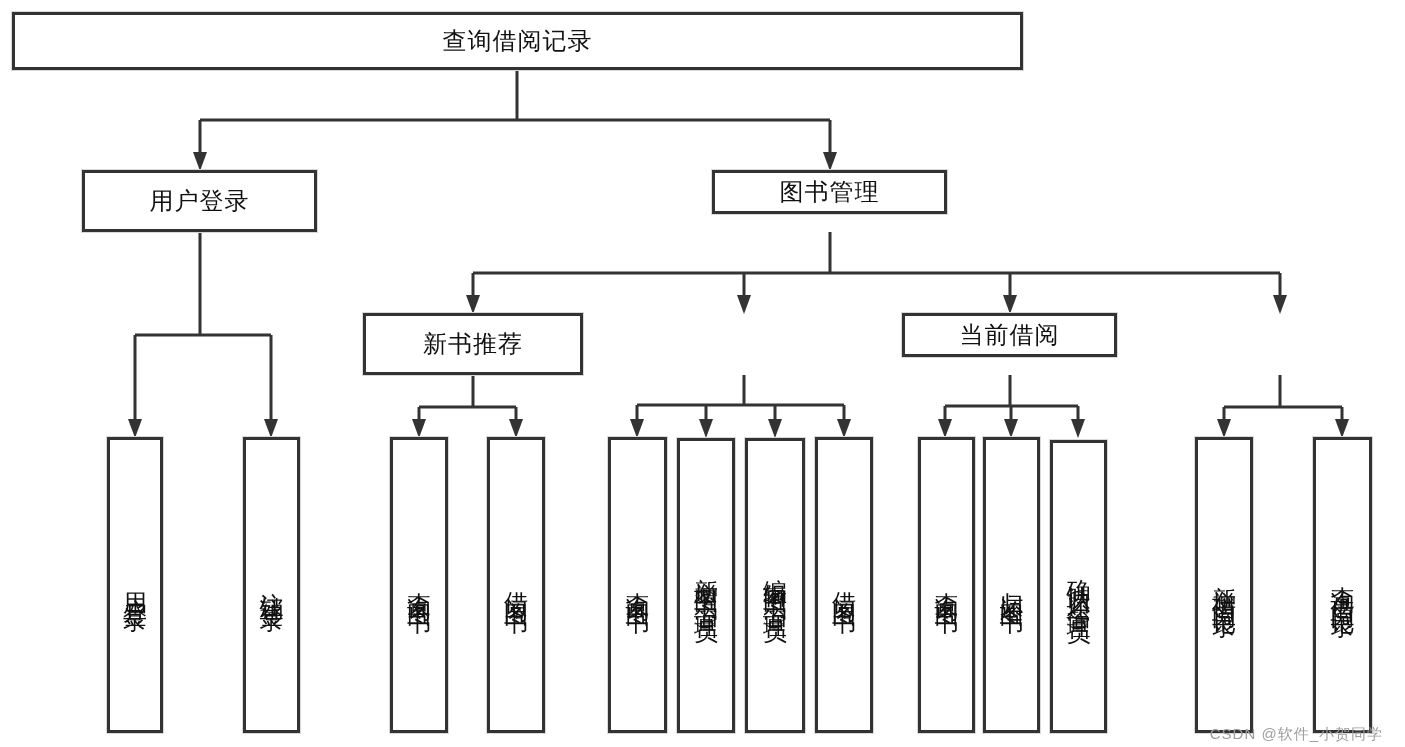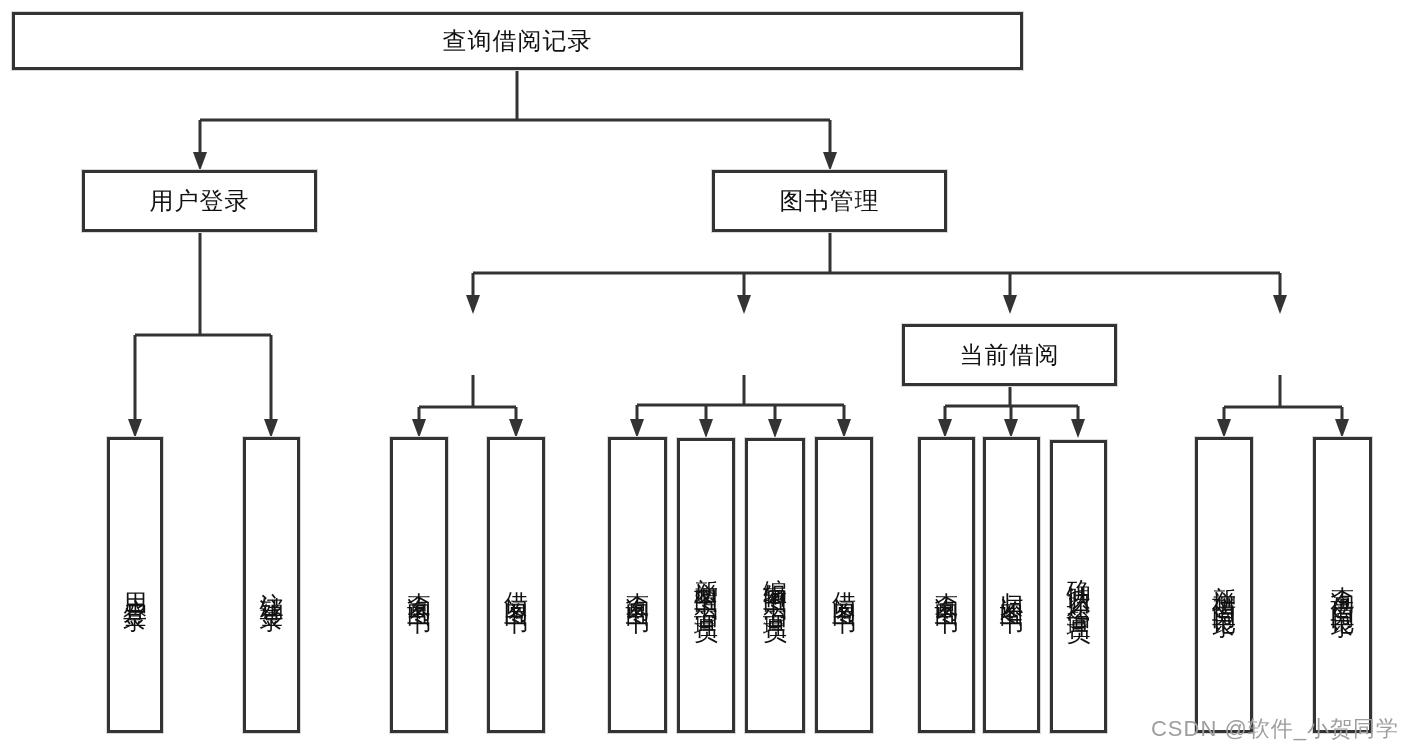--- a/index.html
+++ b/index.html
@@ -34,22 +34,22 @@
   .box.h{font-size:24px;letter-spacing:1px;line-height:1;}
   .box.v{
     writing-mode:vertical-rl;
     text-orientation:mixed;
     font-size:24px;
     letter-spacing:6px;
     line-height:1;
   }
   .watermark{
     position:absolute;
-    right:6px;bottom:3px;
-    font-size:22px;
+    right:22px;bottom:3px;
+    font-size:15px;
     letter-spacing:1px;
     color:var(--watermark);
     white-space:nowrap;
   }
 </style>
 </head>
 <body>
 
 <div class="stage">
 
@@ -89,25 +89,28 @@
     <polygon points="1335,419 1349,419 1342,438"></polygon>
   </svg>
 
   <div class="box h" style="left:12px;top:12px;width:1011px;height:58px">
     <span>查询借阅记录</span>
   </div>
 
   <div class="box h" style="left:82px;top:170px;width:235px;height:62px">
     <span>用户登录</span>
   </div>
-  <div class="box h" style="left:712px;top:170px;width:235px;height:62px">
+  <div class="box h" style="left:712px;top:170px;width:235px;height:44px">
     <span>图书管理</span>
   </div>
 
-  <div class="box h" style="left:902px;top:324px;width:215px;height:62px">
+  <div class="box h" style="left:363px;top:313px;width:220px;height:62px">
+    <span>新书推荐</span>
+  </div>
+  <div class="box h" style="left:902px;top:313px;width:215px;height:44px">
     <span>当前借阅</span>
   </div>
 
   <div class="box v" style="left:107px;top:437px;width:56px;height:296px">
     <span>用户登录</span>
   </div>
   <div class="box v" style="left:243px;top:437px;width:57px;height:296px">
     <span>注销登录</span>
   </div>
 

